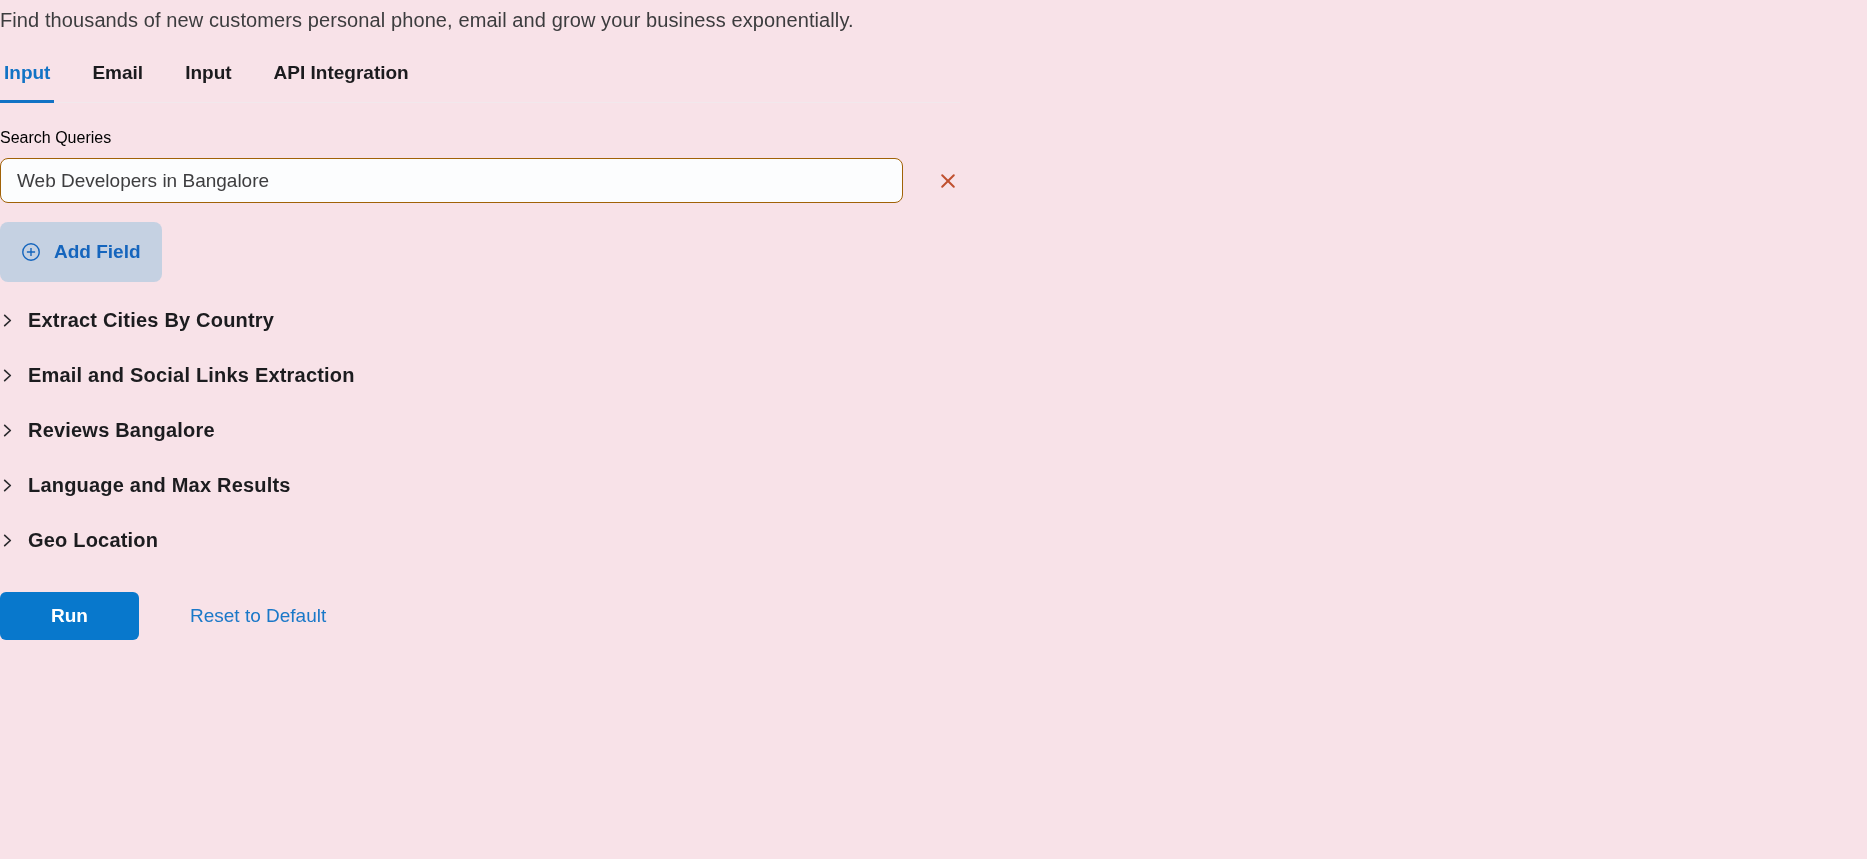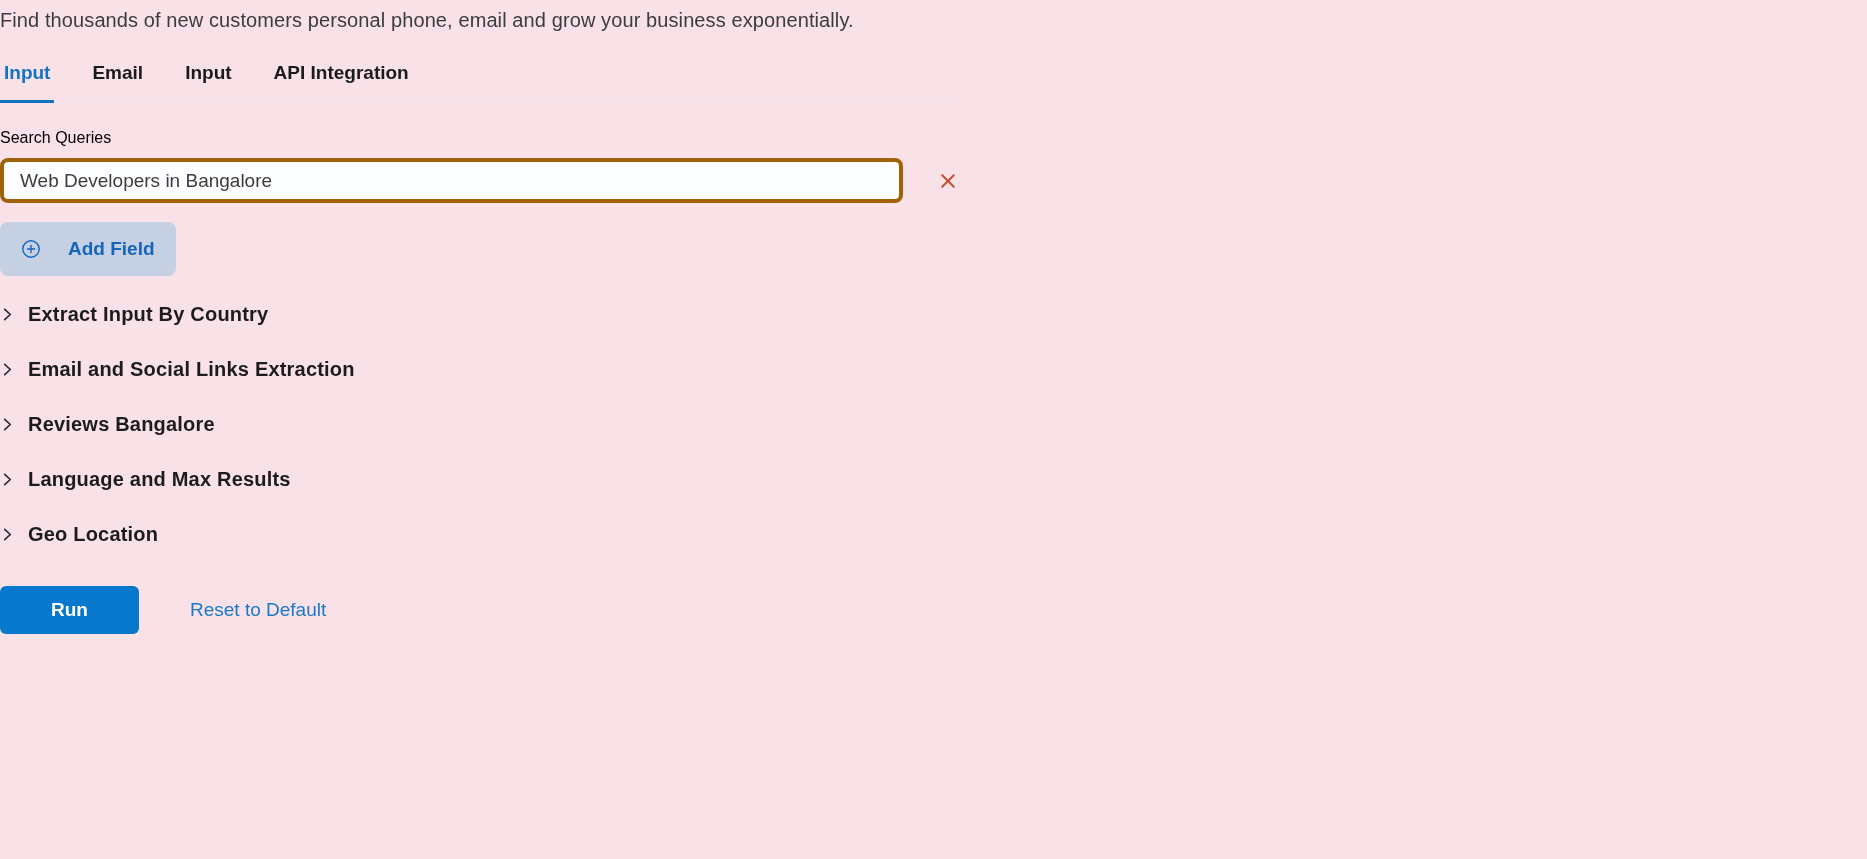--- a/index.html
+++ b/index.html
@@ -44,21 +44,21 @@
     color: #000000;
   }
   .query-row {
     display: flex;
     align-items: center;
     margin-top: 11px;
   }
   .query-input {
     flex: 1;
     height: 45px;
-    border: 4px solid #a16207;
+    border: 1px solid #a16207;
     border-radius: 8px;
     background: #fcfdfe;
     font-family: "Liberation Sans", "DejaVu Sans", sans-serif;
     font-size: 19px;
     color: #3d3d3f;
     padding: 0 16px;
     outline: none;
   }
   .remove-btn {
     width: 24px; height: 24px;
@@ -66,24 +66,24 @@
     background: none;
     border: none;
     cursor: pointer;
     display: flex;
     align-items: center;
     justify-content: center;
     padding: 0;
   }
   .add-field-btn {
     margin-top: 19px;
-    height: 54px;
+    height: 60px;
     display: inline-flex;
     align-items: center;
-    gap: 27px;
+    gap: 13px;
     padding: 0 21px;
     background: #c5d1e2;
     border: none;
     border-radius: 8px;
     color: #1565bd;
     font-family: "Liberation Sans", "DejaVu Sans", sans-serif;
     font-size: 19px;
     font-weight: 700;
     cursor: pointer;
   }
@@ -167,21 +167,21 @@
   </button>
 
   <div class="sections">
 
     <div class="section-row">
       <span class="chev">
         <svg viewBox="0 0 16 16" width="15" height="15">
           <path d="M5 2.5 L11 8 L5 13.5" fill="none" stroke="#2b2b2e" stroke-width="1.8" stroke-linecap="round" stroke-linejoin="round"></path>
         </svg>
       </span>
-      <span class="section-title">Extract Input By Country</span>
+      <span class="section-title">Extract Cities By Country</span>
     </div>
 
     <div class="section-row">
       <span class="chev">
         <svg viewBox="0 0 16 16" width="15" height="15">
           <path d="M5 2.5 L11 8 L5 13.5" fill="none" stroke="#2b2b2e" stroke-width="1.8" stroke-linecap="round" stroke-linejoin="round"></path>
         </svg>
       </span>
       <span class="section-title">Email and Social Links Extraction</span>
     </div>

